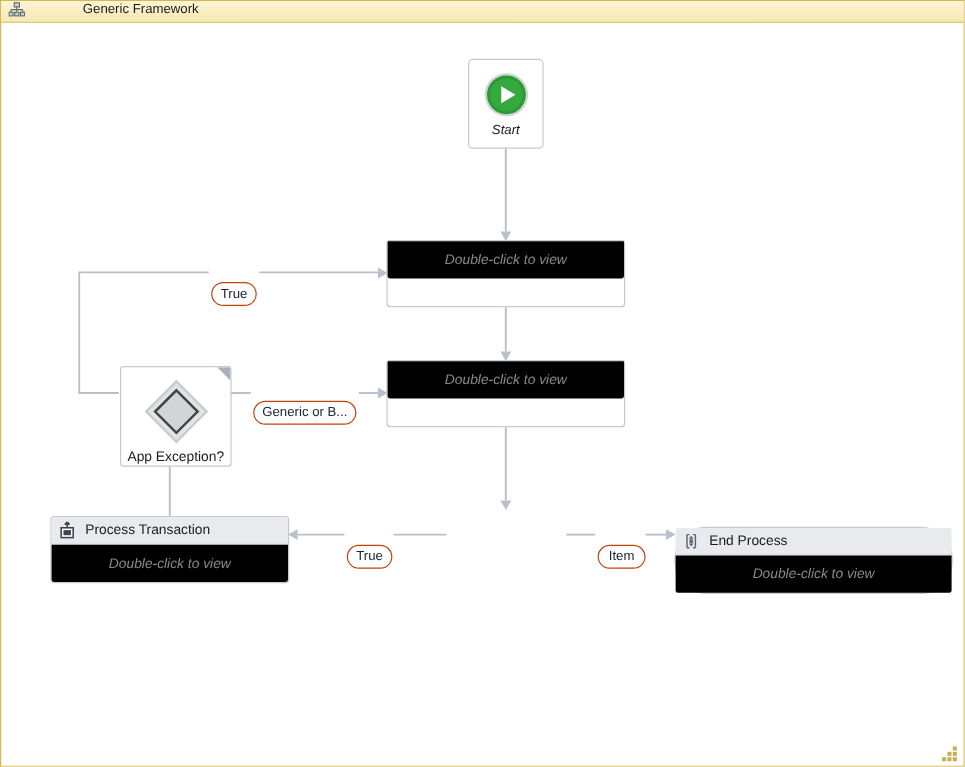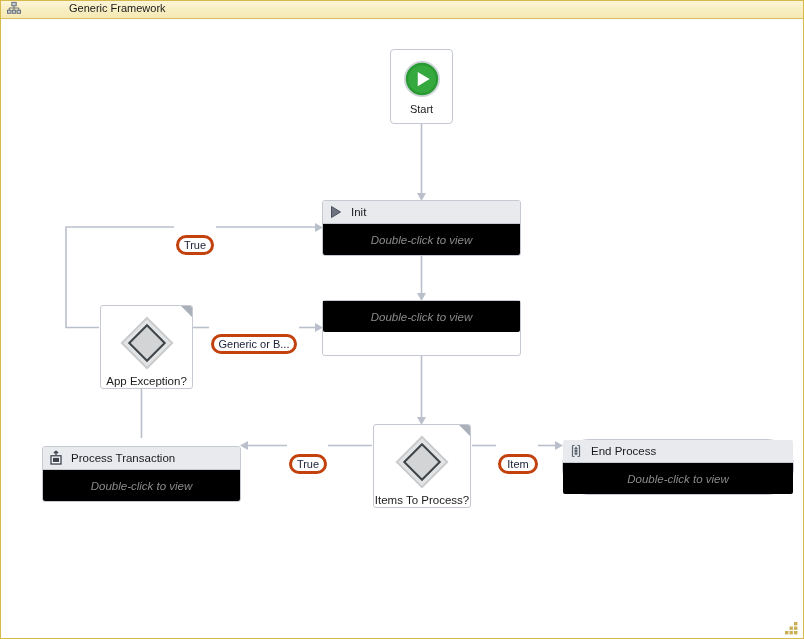--- a/index.html
+++ b/index.html
@@ -78,20 +78,21 @@
     border-radius: 4px;
   }
   .start-circle {
     width: 38px; height: 38px;
     margin-top: 2px;
   }
   .start-label {
     font-size: 11px;
     color: #1b1b1b;
     margin-top: 5px;
+    font-style: italic;
   }
 
   
   .act-header {
     height: 23px;
     box-sizing: border-box;
     background: #e8eaee;
     border-bottom: 1px solid #c4c9d2;
     display: flex;
     align-items: center;
@@ -156,21 +157,21 @@
     color: #1b1b1b;
     margin-top: 4px;
     white-space: nowrap;
   }
 
   
   .pill {
     position: absolute;
     box-sizing: border-box;
     background: #ffffff;
-    border: 3px solid #c2410c;
+    border: 1px solid #c2410c;
     border-radius: 11px;
     height: 20px;
     display: flex;
     align-items: center;
     justify-content: center;
     padding: 0 8px;
     font-size: 11px;
     color: #20243a;
     white-space: nowrap;
   }
@@ -244,56 +245,42 @@
     <div class="node start-node" style="left:388px; top:29px; width:63px; height:75px;">
       <svg class="start-circle" viewBox="0 0 40 40">
         <circle cx="20" cy="20" r="18" fill="#2a9a33" stroke="#cfd4da" stroke-width="2"></circle>
         <circle cx="20" cy="20" r="14.5" fill="#35a83e"></circle>
         <path d="M15.5,12.5 L28,20 L15.5,27.5 Z" fill="#ffffff"></path>
       </svg>
       <div class="start-label">Start</div>
     </div>
 
     <div class="node" style="left:320px; top:180px; width:199px; height:56px;">
-      <div class="act-header">
-        <svg class="hicon" viewBox="0 0 16 16">
-          <path d="M3.5,2.5 L12.5,8 L3.5,13.5 Z" fill="#6d7480" stroke="#4d535d" stroke-width="1" stroke-linejoin="round"></path>
-        </svg>
-        <div class="htitle">Init</div>
-      </div>
       <div class="act-body">
         <span>Double-click to view</span>
       </div>
     </div>
 
     <div class="node" style="left:320px; top:280px; width:199px; height:56px;">
       <div class="act-body">
         <span>Double-click to view</span>
       </div>
     </div>
 
     <div class="node decision" style="left:98px; top:285px; width:93px; height:84px;">
       <div class="dcorner"></div>
       <svg class="dshape" viewBox="0 0 60 60">
         <path d="M30,3 L57,30 L30,57 L3,30 Z" fill="#e2e3e4" stroke="#c9cacb" stroke-width="2"></path>
         <path d="M30,11 L49,30 L30,49 L11,30 Z" fill="#d3d4d5" stroke="#3f4549" stroke-width="2.2"></path>
       </svg>
       <div class="dlabel">App Exception?</div>
     </div>
 
-    <div class="node decision" style="left:371px; top:404px; width:98px; height:84px;">
-      <div class="dcorner"></div>
-      <svg class="dshape" viewBox="0 0 60 60">
-        <path d="M30,3 L57,30 L30,57 L3,30 Z" fill="#e2e3e4" stroke="#c9cacb" stroke-width="2"></path>
-        <path d="M30,11 L49,30 L30,49 L11,30 Z" fill="#d3d4d5" stroke="#3f4549" stroke-width="2.2"></path>
-      </svg>
-      <div class="dlabel">Items To Process?</div>
-    </div>
-
-    <div class="node" style="left:40px; top:426px; width:199px; height:56px;">
+
+    <div class="node" style="left:40px; top:410px; width:199px; height:56px;">
       <div class="act-header">
         <svg class="hicon" viewBox="0 0 16 16">
           <path d="M8,1 L8,5.5 M8,1 L6,3.2 M8,1 L10,3.2" stroke="#3d434d" stroke-width="1.3" fill="none"></path>
           <rect x="3" y="5.8" width="10" height="8.2" fill="#ffffff" stroke="#3d434d" stroke-width="1.3"></rect>
           <rect x="4.9" y="7.8" width="6.2" height="4.2" fill="#3d434d"></rect>
         </svg>
         <div class="htitle">Process Transaction</div>
       </div>
       <div class="act-body">
         <span>Double-click to view</span>

